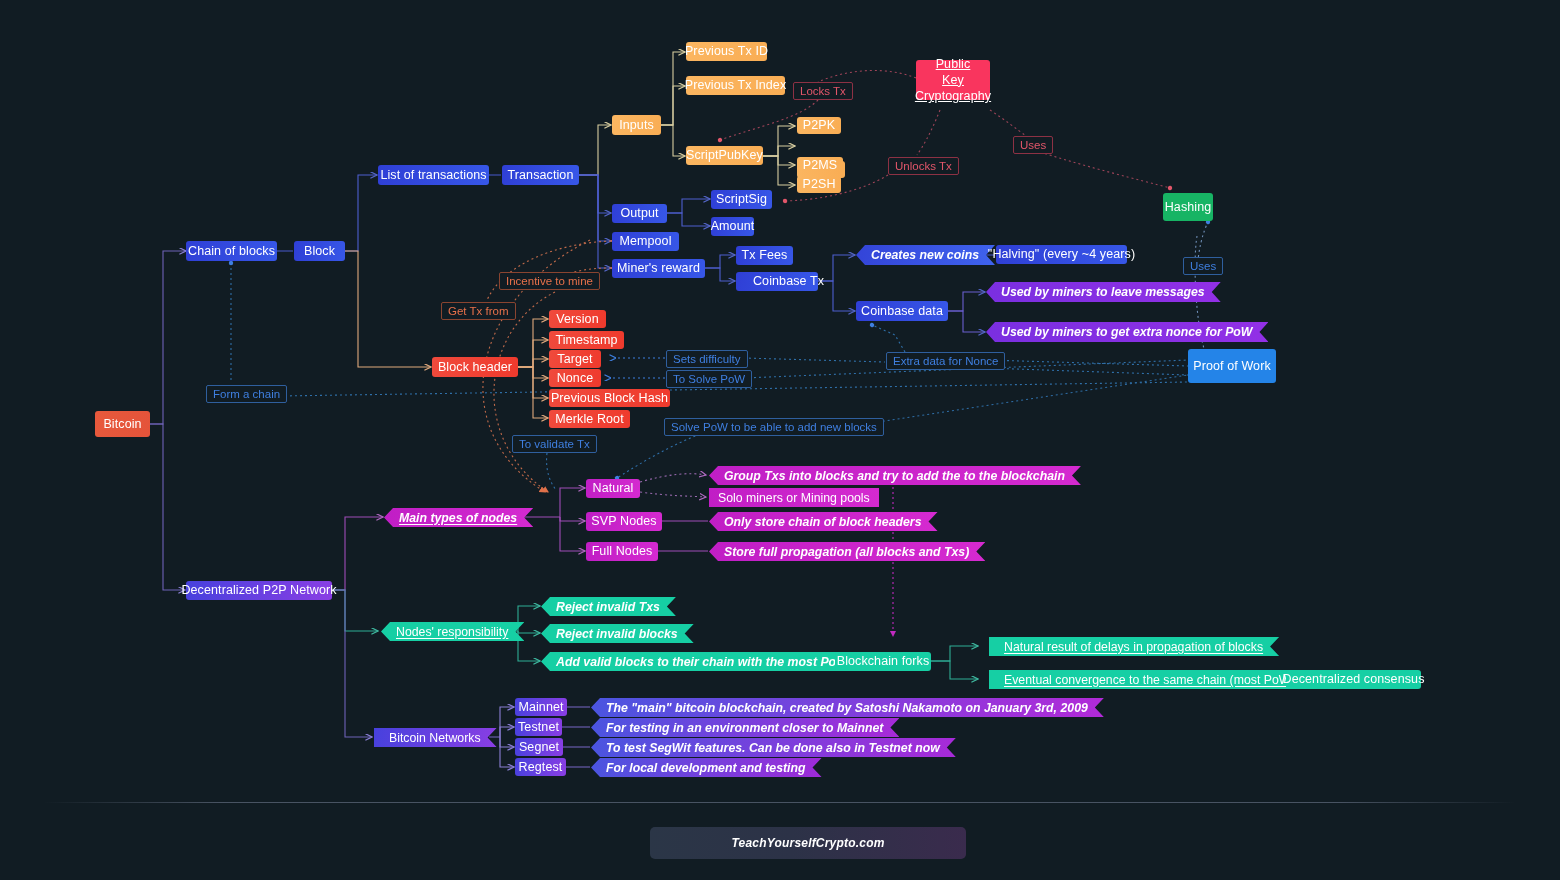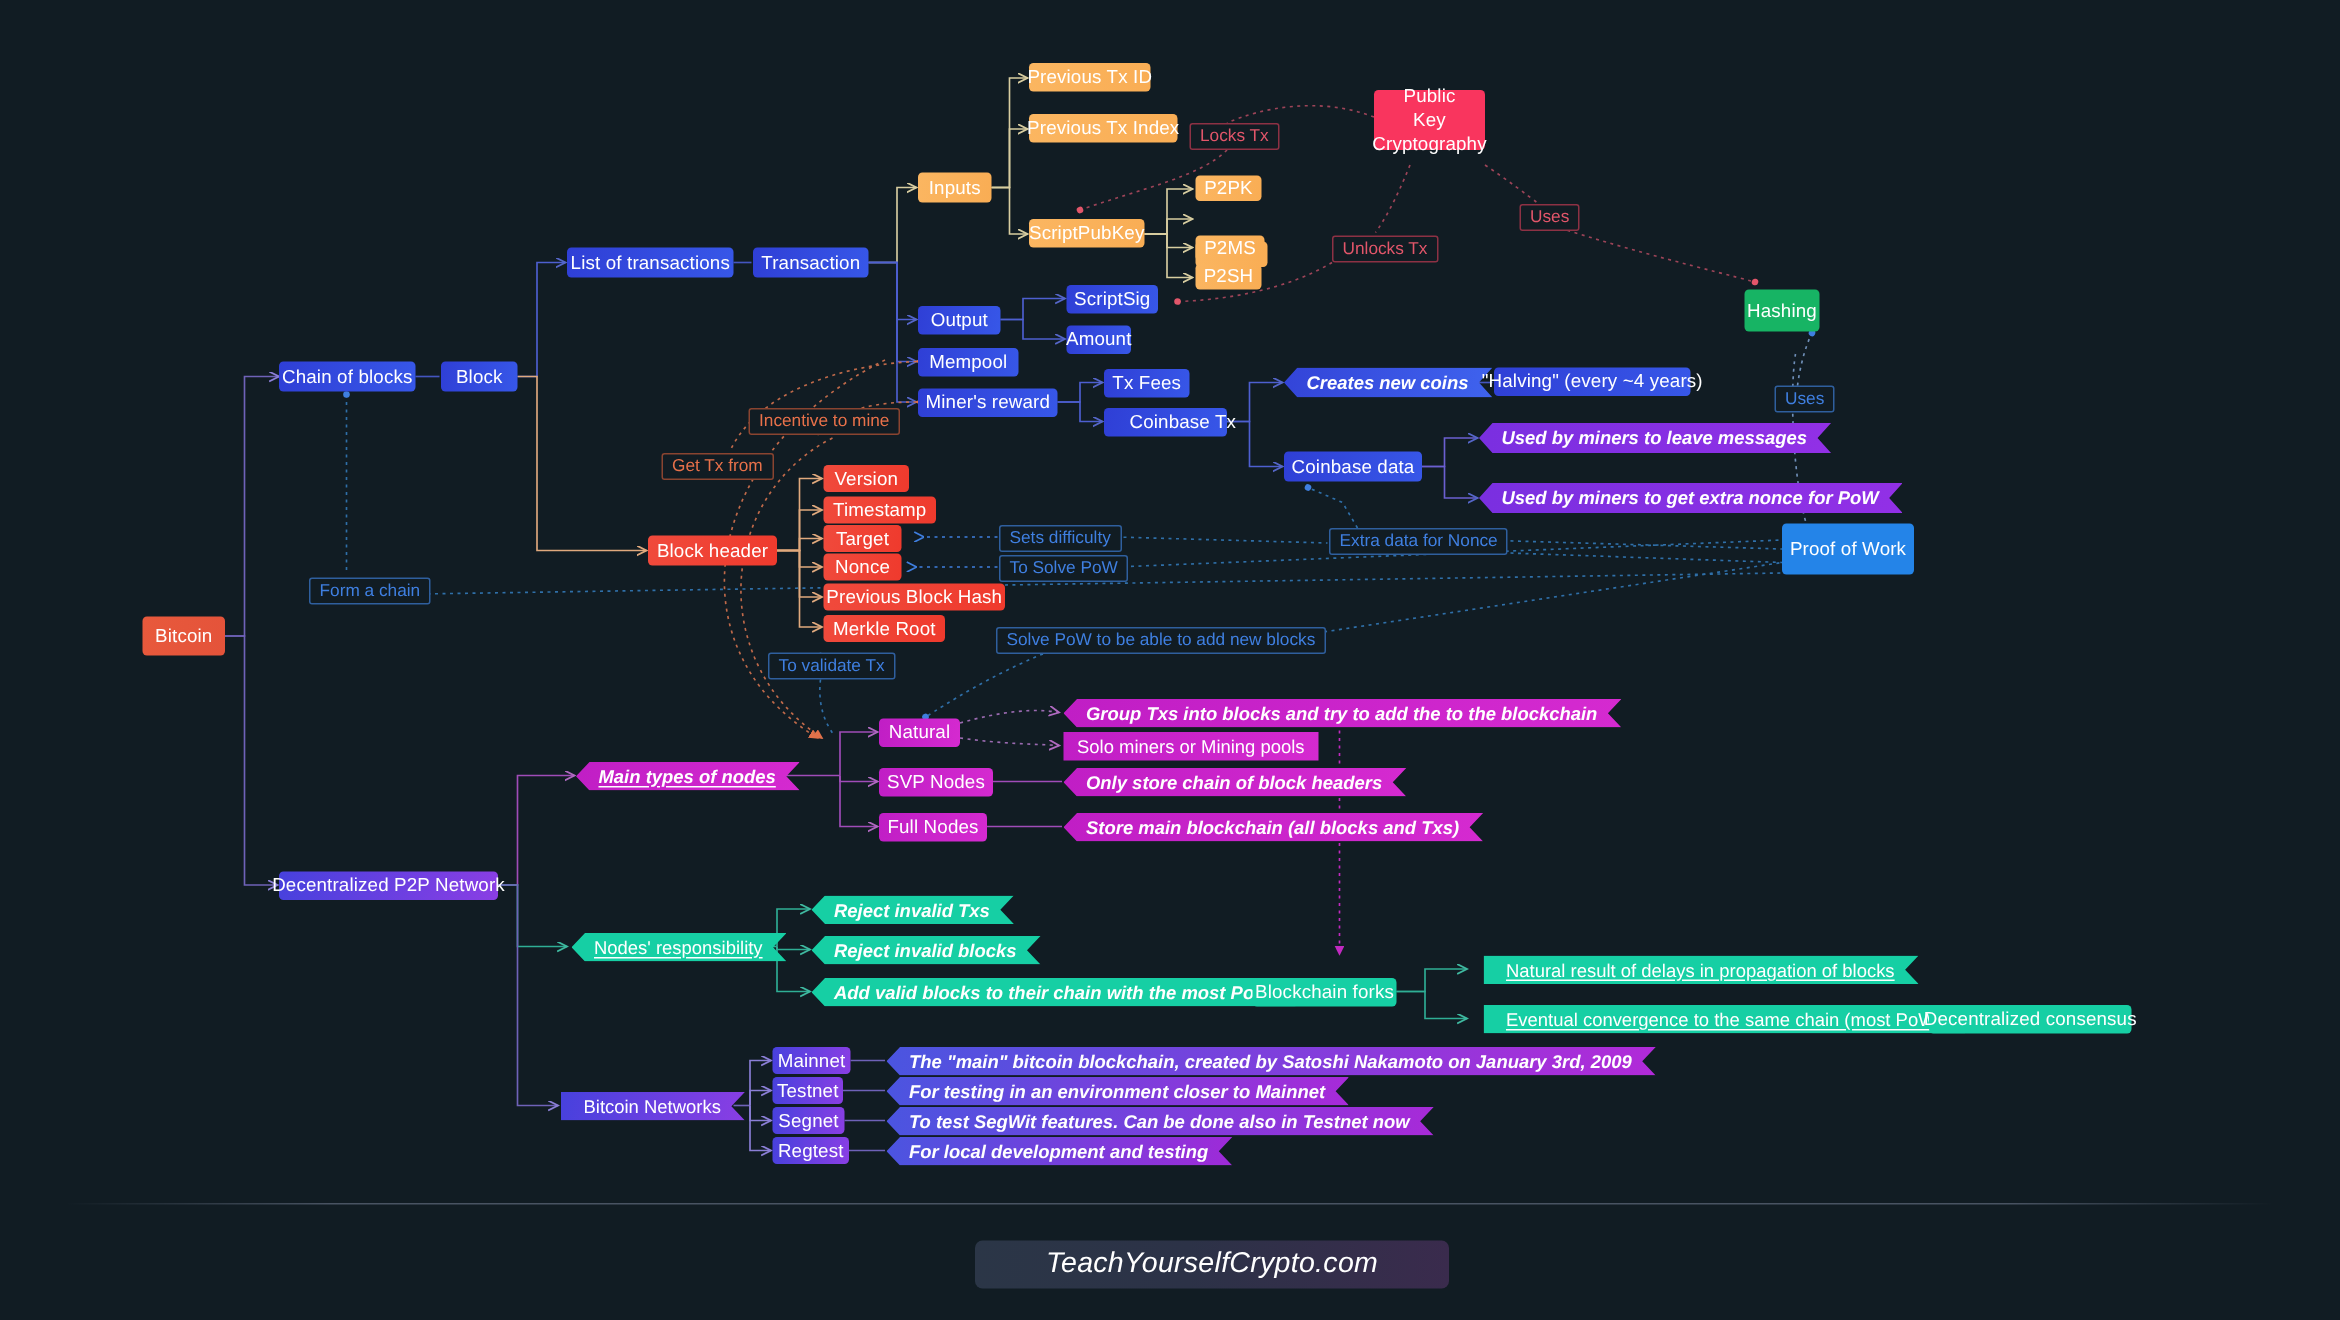--- a/index.html
+++ b/index.html
@@ -64,21 +64,21 @@
   .node.multiline{white-space:normal;text-align:center;line-height:1.3;}
 
   
   #divider{position:absolute;left:44px;top:802px;width:1472px;height:1px;
     background:linear-gradient(90deg,rgba(120,130,150,0) 0%,rgba(140,150,175,.45) 12%,rgba(140,150,175,.45) 88%,rgba(120,130,150,0) 100%);}
   #footer{
     position:absolute;left:650px;top:827px;width:316px;height:32px;border-radius:5px;
     background:linear-gradient(90deg,#2b3647 0%,#2c3247 45%,#3a2b4d 100%);
     display:flex;align-items:center;justify-content:center;
   }
-  #footer span{font-size:19px;font-style:italic;font-weight:normal;color:#fff;letter-spacing:.2px;}
+  #footer span{font-size:12px;font-style:italic;font-weight:bold;color:#fff;letter-spacing:.2px;}
 </style>
 </head>
 <body>
 
 <div id="canvas">
 
 <svg id="wires" viewBox="0 0 1560 880">
   <defs>
     <marker id="ar-vio" markerWidth="7" markerHeight="7" refX="6" refY="3" orient="auto">
       <path d="M0,0 L6,3 L0,6" fill="none" stroke="#8b7fd6" stroke-width="1.1"></path>
@@ -272,21 +272,21 @@
 <div class="node c-blue" style="left:996px;top:245px;width:131px;height:19px;">"Halving" (every ~4 years)</div>
 
 <div class="node c-blue" style="left:856px;top:301px;width:92px;height:20px;">Coinbase data</div>
 <div class="tag c-purple" style="left:986px;top:282px;height:20px;">
       <span>Used by miners to leave messages</span>
     </div>
 <div class="tag c-purple" style="left:986px;top:322px;height:20px;">
       <span>Used by miners to get extra nonce for PoW</span>
     </div>
 
-<div class="node c-pink multiline" style="left:916px;top:60px;width:74px;height:40px;flex-direction:column;">
+<div class="node c-pink multiline" style="left:916px;top:60px;width:74px;height:40px;flex-direction:column;text-decoration:underline;">
   <span>Public Key</span>
   <span>Cryptography</span>
 </div>
 <div class="lbl lbl-red" style="left:793px;top:82px;">Locks Tx</div>
 <div class="lbl lbl-red" style="left:888px;top:157px;">Unlocks Tx</div>
 <div class="lbl lbl-red" style="left:1013px;top:136px;">Uses</div>
 <div class="node c-green" style="left:1163px;top:193px;width:50px;height:28px;">Hashing</div>
 
 <div class="node c-red" style="left:432px;top:357px;width:86px;height:20px;">Block header</div>
 
@@ -322,21 +322,21 @@
 <div class="tag c-magenta" style="left:709px;top:466px;height:19px;">
       <span>Group Txs into blocks and try to add the to the blockchain</span>
     </div>
 <div class="tag c-magenta tag-flat plain" style="left:709px;top:488px;height:19px;">
       <span>Solo miners or Mining pools</span>
     </div>
 <div class="tag c-magenta" style="left:709px;top:512px;height:19px;">
       <span>Only store chain of block headers</span>
     </div>
 <div class="tag c-magenta" style="left:709px;top:542px;height:19px;">
-      <span>Store main blockchain (all blocks and Txs)</span>
+      <span>Store full propagation (all blocks and Txs)</span>
     </div>
 
 <div class="tag c-teal ul plain" style="left:381px;top:622px;height:19px;color:#073a32;">
       <span style="color:#fff;">Nodes' responsibility</span>
     </div>
 
 <div class="tag c-teal" style="left:541px;top:597px;height:19px;">
       <span>Reject invalid Txs</span>
     </div>
 <div class="tag c-teal" style="left:541px;top:624px;height:19px;">

